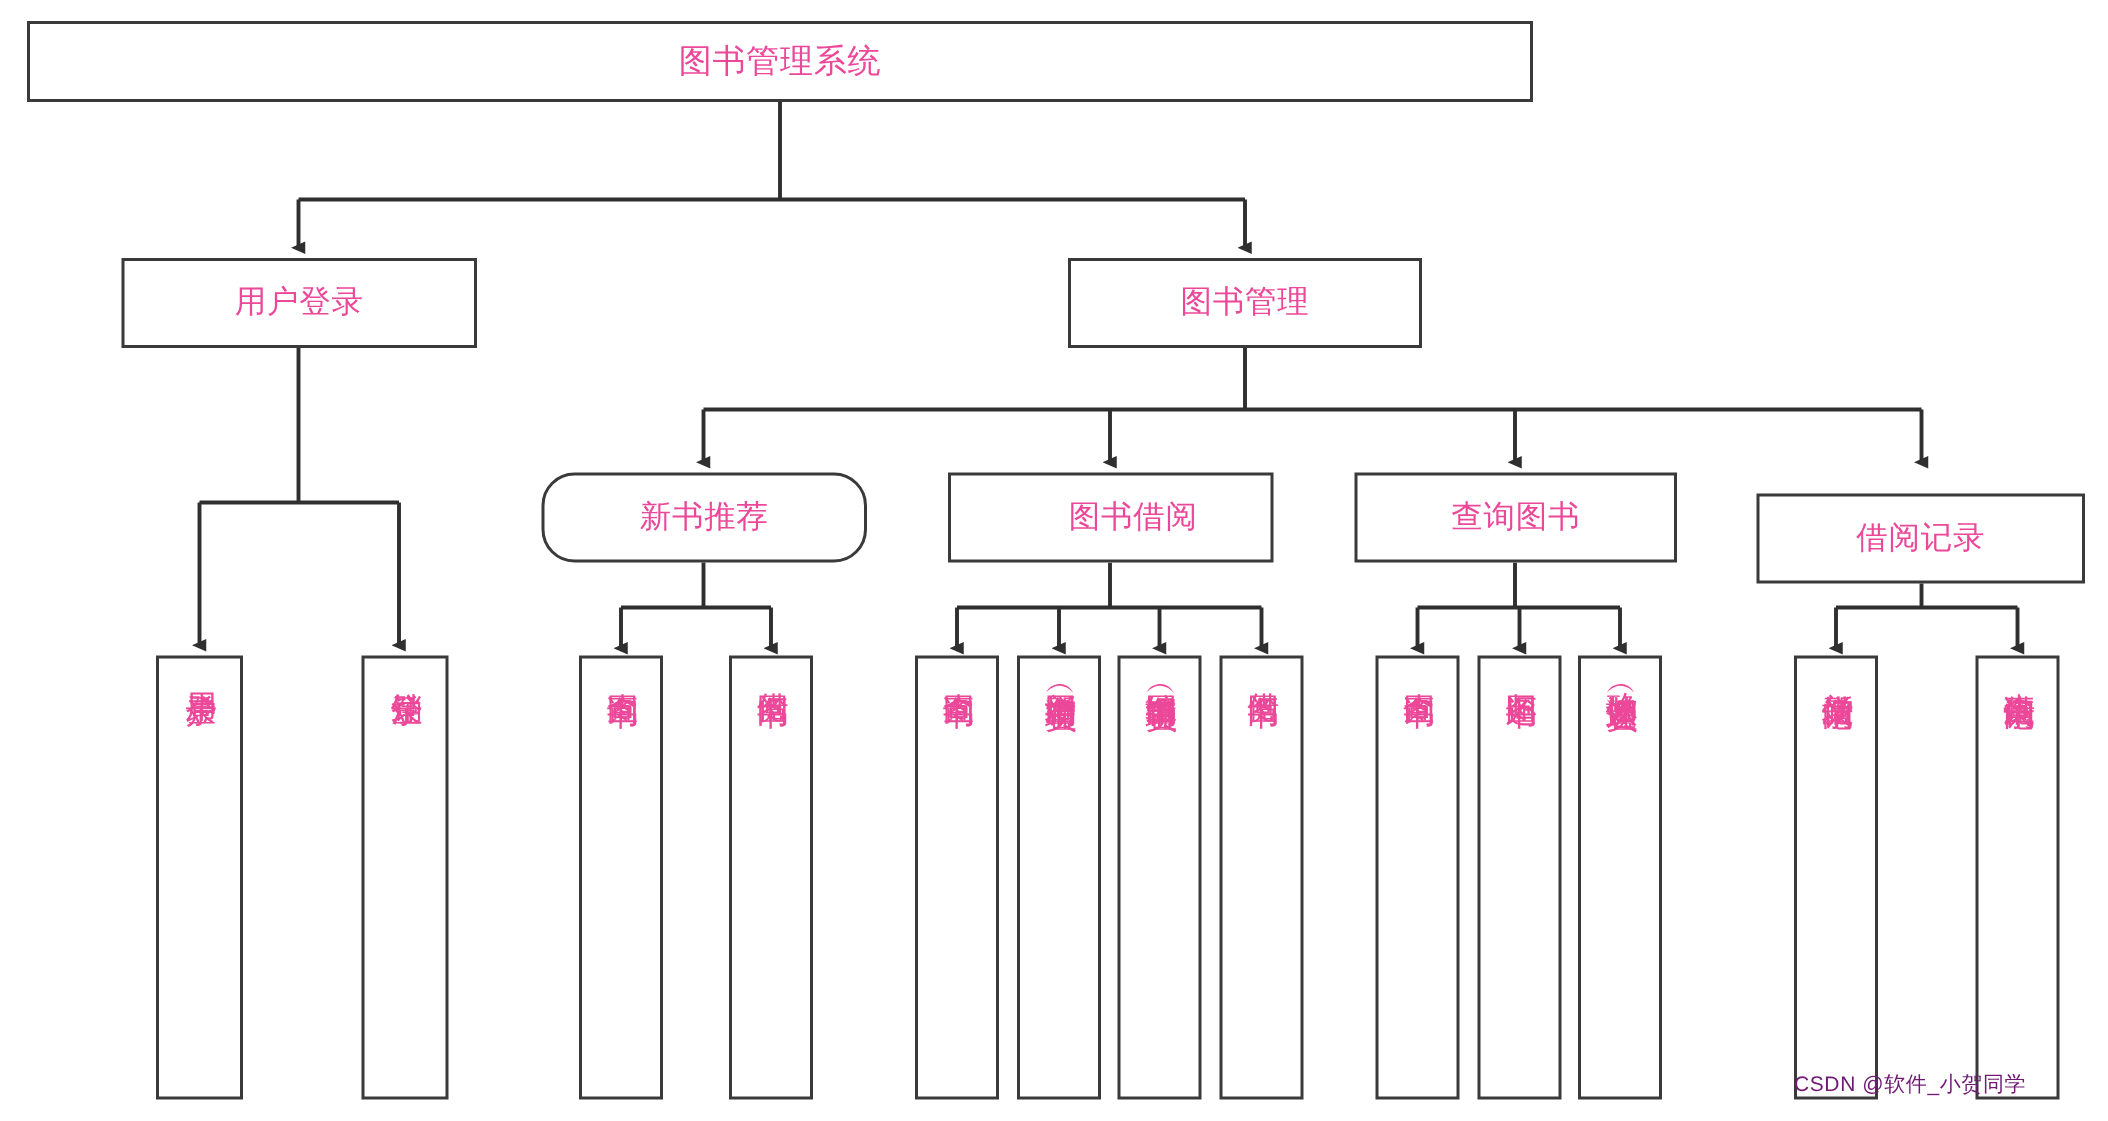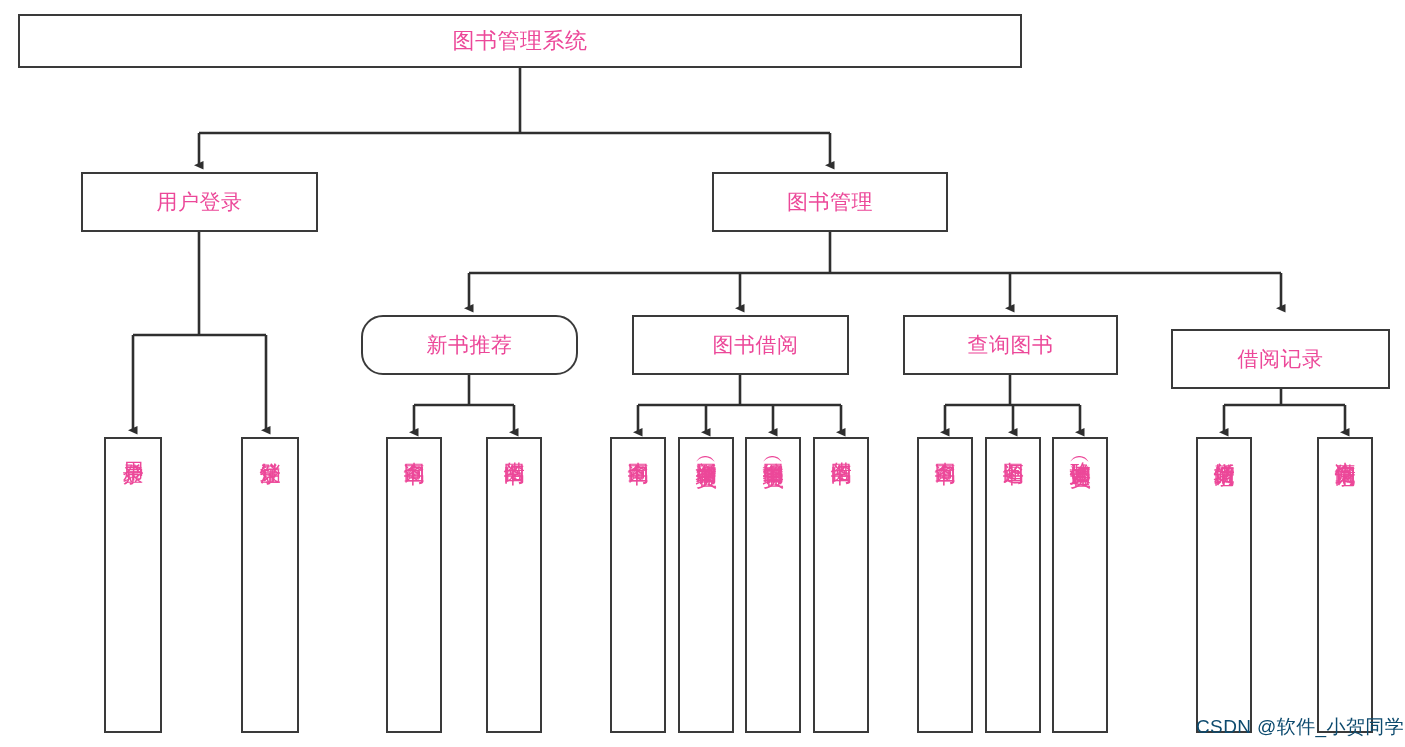--- a/index.html
+++ b/index.html
@@ -54,22 +54,22 @@
     writing-mode: vertical-rl;
     text-orientation: upright;
     font-size: 21px;
     line-height: 1.06;
     letter-spacing: 1px;
     max-height: 286px;
   }
   .node.root .label { font-size: 22px; }
   .watermark {
     position: absolute;
-    color: #0c4a6e;
-    font-size: 19px;
+    color: #701a75;
+    font-size: 14px;
     white-space: nowrap;
     z-index: 3;
     letter-spacing: 0.4px;
   }
 </style>
 </head>
 <body>
 
 <div id="canvas">
 

